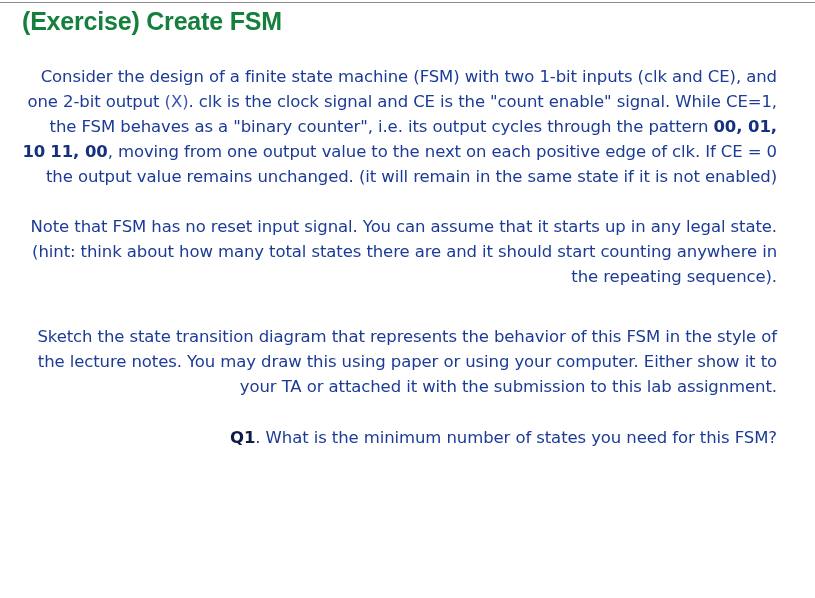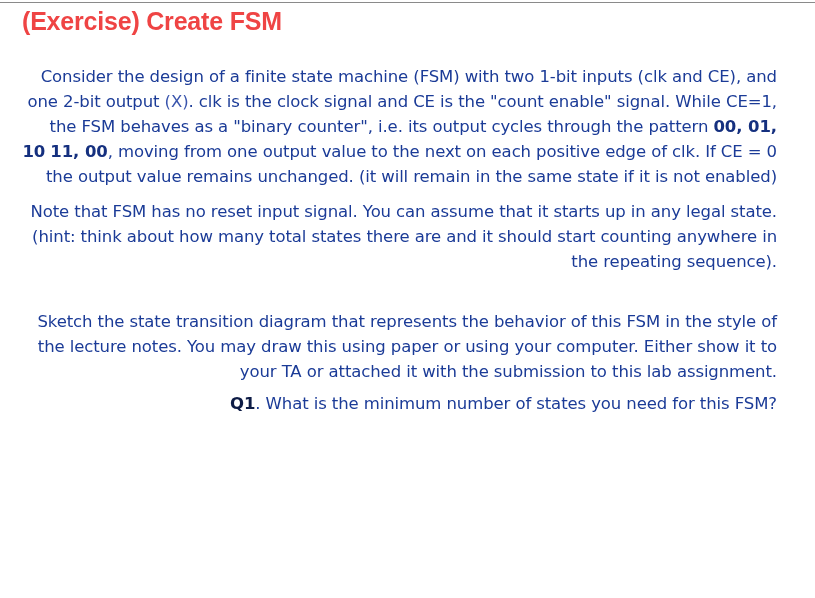--- a/index.html
+++ b/index.html
@@ -32,41 +32,41 @@
   .content {
     position: absolute;
     top: 4px;
     left: 22px;
     width: 775px;
   }
   .doc-title {
     font-family: "Liberation Sans", sans-serif;
     font-size: 25px;
     font-weight: bold;
-    color: #ef4444;
+    color: #15803d;
     letter-spacing: -0.2px;
     line-height: 30px;
     margin: 0 0 0 0;
     padding-top: 2px;
     white-space: nowrap;
   }
   .para {
     font-family: "DejaVu Sans", sans-serif;
     font-size: 16.5px;
     line-height: 25px;
     color: #1b3b97;
     margin: 0;
     letter-spacing: -0.1px;
     max-width: 755px;
     text-align: right;
   }
   .para.gap-1 { margin-top: 28px; }
-  .para.gap-2 { margin-top: 10px; }
+  .para.gap-2 { margin-top: 25px; }
   .para.gap-3 { margin-top: 35px; }
-  .qline { margin-top: 7px; }
+  .qline { margin-top: 26px; }
   .qline-2 { margin-top: 26px; }
   .q-label {
     color: #0d1b45;
     font-weight: bold;
     font-size: 16.5px;
   }
   .pattern-bold {
     font-weight: bold;
     color: #15307f;
   }

